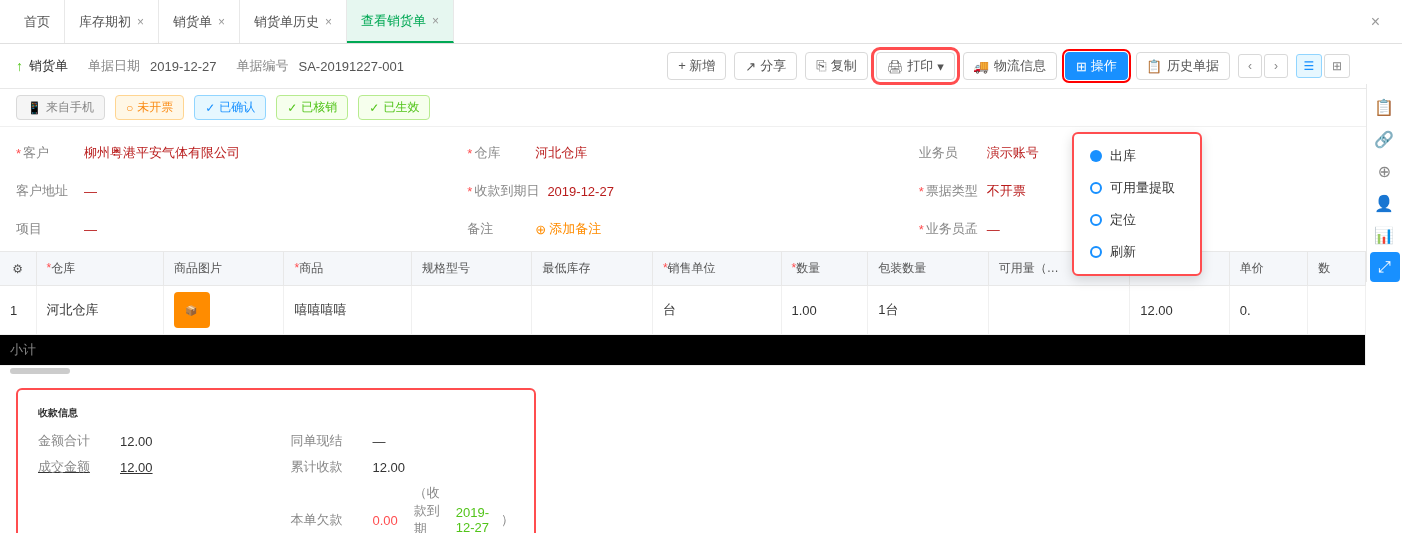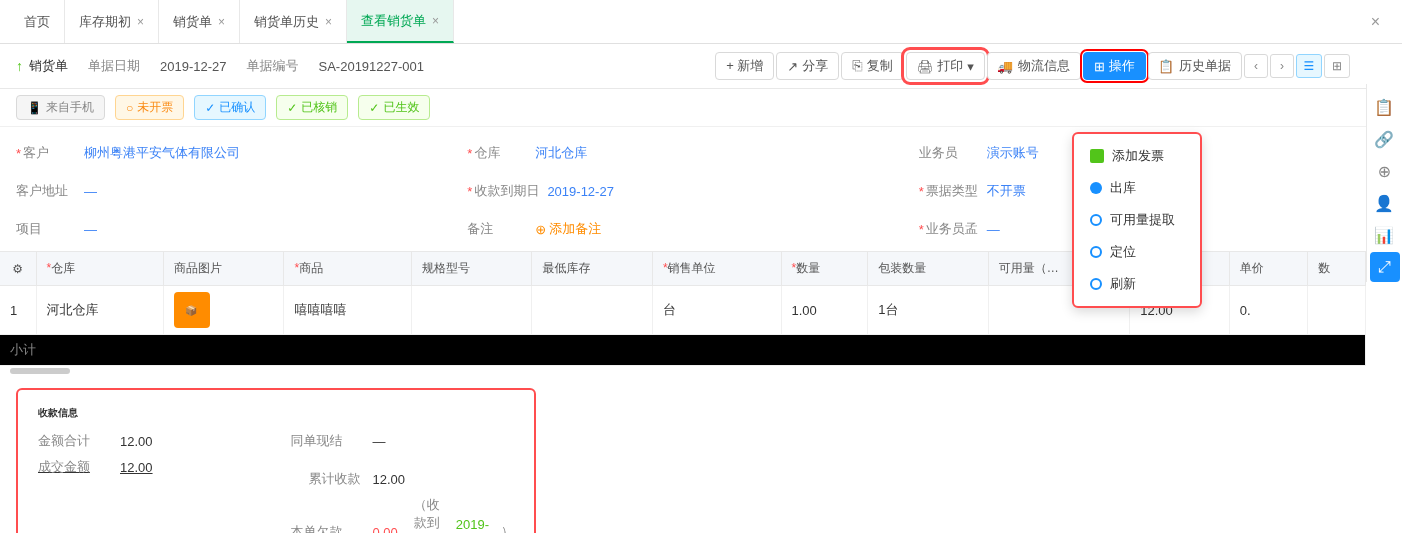--- a/index.html
+++ b/index.html
@@ -36,23 +36,23 @@
     
     .doc-header {
       display: flex; align-items: center; padding: 8px 16px;
       border-bottom: 1px solid #e8e8e8; gap: 12px; flex-wrap: wrap;
     }
     .doc-title {
       display: flex; align-items: center; gap: 6px; font-weight: 500; color: #333;
     }
     .doc-icon { color: #52c41a; font-size: 14px; }
     .doc-meta { display: flex; align-items: center; gap: 20px; margin-left: 8px; }
-    .doc-meta-item { display: flex; align-items: center; gap: 20px; font-size: 13px; color: #555; }
+    .doc-meta-item { display: flex; align-items: center; gap: 10px; font-size: 13px; color: #555; }
     .doc-meta-label { color: #888; }
-    .doc-actions { margin-left: auto; display: flex; align-items: center; gap: 2px; }
+    .doc-actions { margin-left: auto; display: flex; align-items: center; gap: 8px; }
     .btn {
       display: inline-flex; align-items: center; gap: 4px;
       padding: 4px 10px; border-radius: 4px; cursor: pointer;
       font-size: 13px; border: 1px solid #d9d9d9; background: #fff; color: #555;
       white-space: nowrap;
     }
     .btn-active-op {
       background: #1890ff; border-color: #1890ff; color: #fff;
       outline: 2px solid red; outline-offset: 1px;
     }
@@ -78,21 +78,21 @@
       gap: 10px 20px;
     }
     .form-row {
       display: flex; align-items: center; gap: 8px; min-height: 28px;
     }
     .form-label {
       color: #888; white-space: nowrap; min-width: 60px;
       display: flex; align-items: center; gap: 2px;
     }
     .required { color: #ff4d4f; }
-    .form-value { color: #3b82f6; flex: 1; }
+    .form-value { color: #b91c1c; flex: 1; }
     .form-add-btn {
       display: inline-flex; align-items: center; gap: 3px;
       color: #ff8c00; cursor: pointer; font-size: 13px;
     }
 
     
     .table-wrap {
       margin: 0 0; overflow-x: auto;
       border-top: 1px solid #e8e8e8;
     }
@@ -405,21 +405,21 @@
           <div class="payment-row" style="margin-top:8px;text-decoration:underline;">
             <span class="pay-label">成交金额</span>
             <span class="pay-value">12.00</span>
           </div>
         </div>
         <div>
           <div class="payment-row">
             <span class="pay-label">同单现结</span>
             <span class="pay-value">—</span>
           </div>
-          <div class="payment-row" style="margin-top:20px;text-align:right;">
+          <div class="payment-row" style="margin-top:8px;">
             <span class="pay-label">累计收款</span>
             <span class="pay-value">12.00</span>
           </div>
           <div class="payment-row" style="margin-top:8px;">
             <span class="pay-label">本单欠款</span>
             <span class="pay-red">0.00</span>
             <span style="color:#888; margin-left:4px;">（收款到期日:</span>
             <span class="pay-date" style="margin-left:4px;">2019-12-27</span>
             <span style="color:#888;">）</span>
           </div>
@@ -431,24 +431,20 @@
       <div class="r-icon">📋</div>
       <div class="r-icon">🔗</div>
       <div class="r-icon">⊕</div>
       <div class="r-icon">👤</div>
       <div class="r-icon">📊</div>
       <div class="r-icon blue-bg">⤢</div>
     </div>
 
     <div class="dropdown-popup">
       <div class="drop-item">
-        <span class="drop-icon-sq"></span>
-        <span>添加发票</span>
-      </div>
-      <div class="drop-item">
         <span class="drop-icon-circle"></span>
         <span>出库</span>
       </div>
       <div class="drop-item">
         <span class="drop-icon-c-blue"></span>
         <span>可用量提取</span>
       </div>
       <div class="drop-item">
         <span class="drop-icon-c-blue"></span>
         <span>定位</span>

